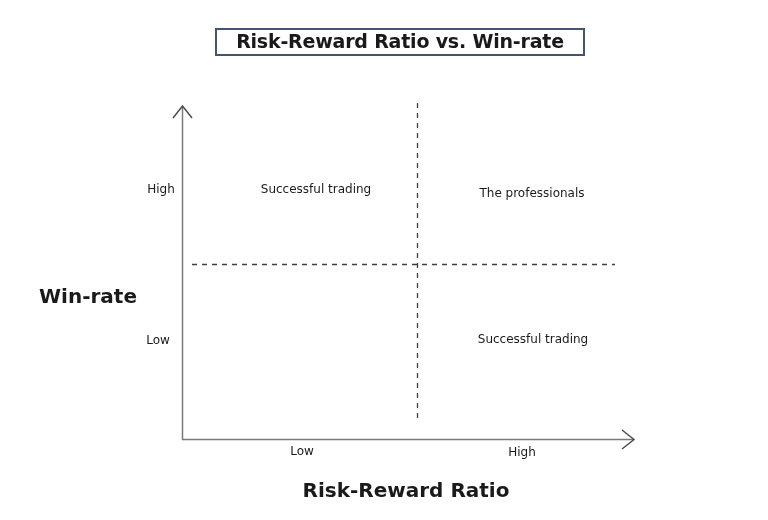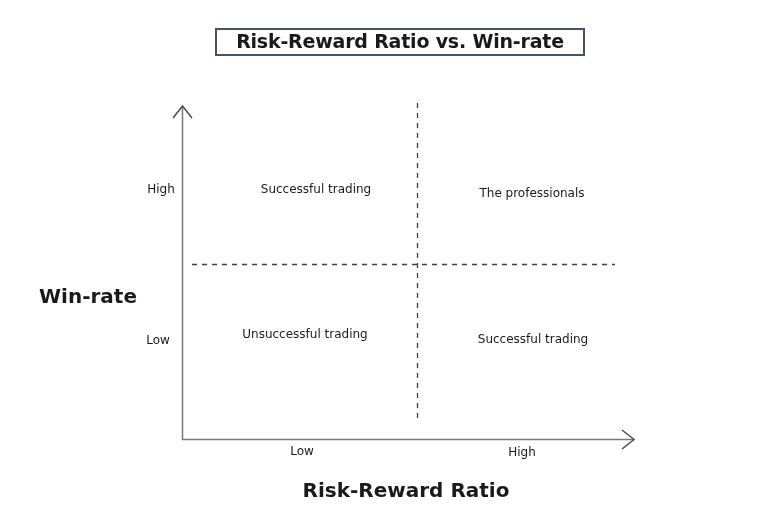--- a/index.html
+++ b/index.html
@@ -66,16 +66,15 @@
   <div class="label bold" style="left:88px; top:266px;margin-top:30px;">Win-rate</div>
   <div class="label" style="left:161px; top:190px;">High</div>
   <div class="label" style="left:158px; top:341px;">Low</div>
 
   <div class="label" style="left:302px; top:452px;">Low</div>
   <div class="label" style="left:522px; top:453px;">High</div>
   <div class="label bold" style="left:406px; top:490px;">Risk-Reward Ratio</div>
 
   <div class="label" style="left:316px; top:190px;">Successful trading</div>
   <div class="label wrap" style="left:532px; top:194px;">The professionals</div>
-  <div class="label" style="left:305px; top:335px;">Unsuccessful trading</div>
   <div class="label" style="left:533px; top:340px;">Successful trading</div>
 
 </div>
 
 </body></html>

